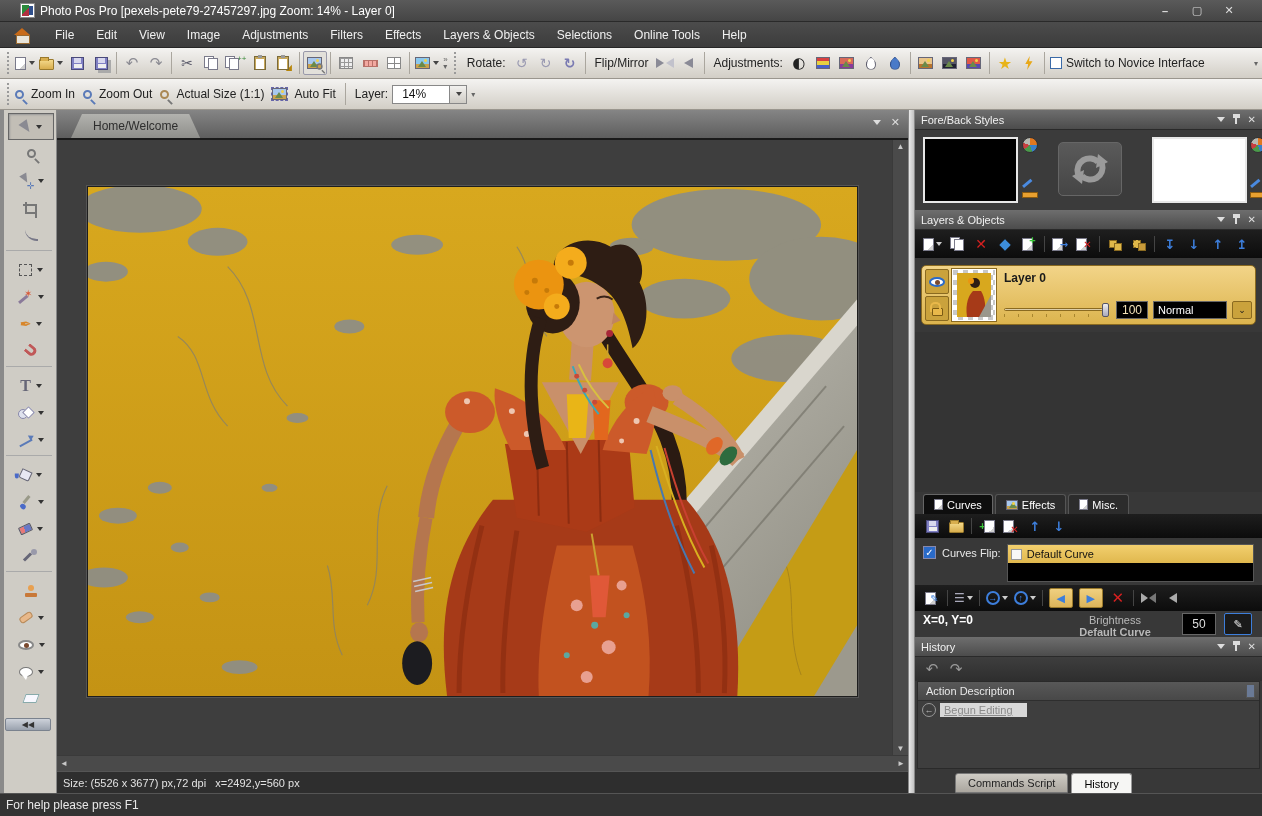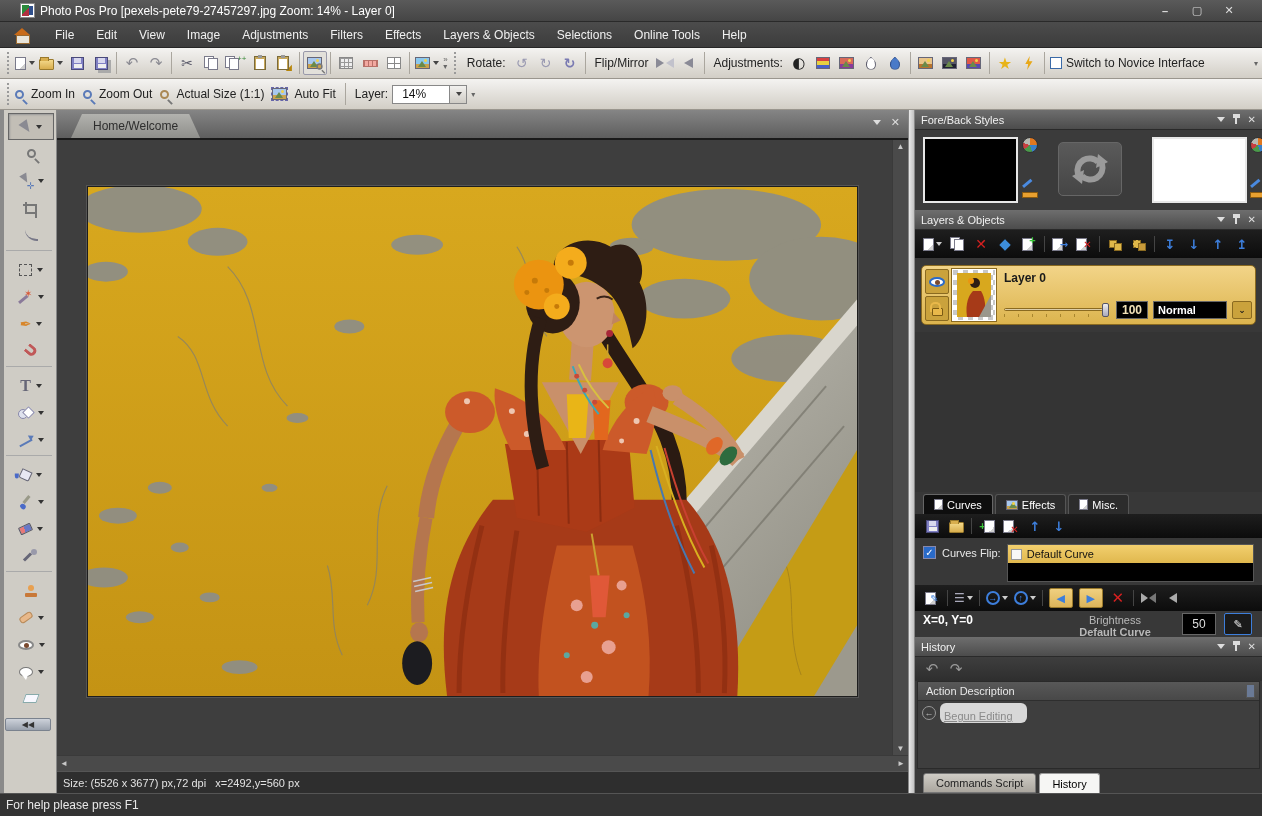--- a/index.html
+++ b/index.html
@@ -137,43 +137,43 @@
   .fbico{position:absolute;width:18px;height:18px;display:flex;align-items:center;justify-content:center;}
   .blackbar{background:linear-gradient(#1e1e1e,#0c0c0c);display:flex;align-items:center;gap:6px;padding:0 8px;}
   .pbtn{display:flex;align-items:center;justify-content:center;min-width:18px;height:20px;}
   .vsep{width:1px;height:16px;background:#444;}
   .layerrow{margin:7px 6px;height:60px;background:linear-gradient(#f2d488,#dcb44e);border:1px solid #8a6a20;border-radius:5px;display:flex;align-items:center;padding:3px;}
   .lbtncol{display:flex;flex-direction:column;gap:2px;margin-right:3px;}
   .lbtn{width:24px;height:25px;background:#caa23c;border:1px solid #8a6a20;border-radius:2px;display:flex;align-items:center;justify-content:center;}
   .thumb{width:44px;height:52px;background:repeating-conic-gradient(#fff 0 25%,#c8c8c8 0 50%);background-size:10px 10px;border:1px solid #fff;outline:1px solid #8a6a20;margin-right:8px;display:flex;align-items:center;justify-content:center;}
   .lright{flex:1;display:flex;flex-direction:column;justify-content:space-between;height:100%;padding:2px 0;}
   .lname{font-weight:bold;color:#1a1a1a;font-size:12px;}
-  .lctl{display:flex;align-items:center;gap:5px;font-weight:bold;}
+  .lctl{display:flex;align-items:center;gap:5px;}
   .slider{flex:1;height:14px;position:relative;}
   .slider .track{position:absolute;left:0;right:8px;top:5px;height:3px;background:linear-gradient(#fff,#b89a50);border:1px solid #8a6a20;border-radius:2px;}
   .slider .sthumb{position:absolute;right:2px;top:0;width:7px;height:14px;background:linear-gradient(#eee,#aab);border:1px solid #556;border-radius:2px;}
   .slider .ticks{position:absolute;left:0;right:10px;top:11px;height:3px;background:repeating-linear-gradient(90deg,#a8862e 0 1px,transparent 1px 14px);}
   .valbox{width:32px;height:18px;background:#000;color:#f2e2b8;border:1px solid #666;display:flex;align-items:center;justify-content:center;font-size:12px;}
   .blend{width:74px;height:18px;background:#000;color:#fff;border:1px solid #666;display:flex;align-items:center;padding-left:4px;font-size:11px;}
   .ddbtn{width:20px;height:18px;background:#caa23c;border:1px solid #8a6a20;border-radius:2px;display:flex;align-items:center;justify-content:center;color:#1a1a1a;font-size:9px;}
   .curvetabs{display:flex;align-items:flex-end;height:22px;background:#383838;padding-left:8px;gap:2px;}
   .ctab{height:20px;display:flex;align-items:center;gap:4px;padding:0 10px;font-size:11px;color:#fff;border:1px solid #555;border-bottom:none;border-radius:3px 3px 0 0;background:#2c2c2c;}
   .ctab.active{background:#0e0e0e;border-color:#666;}
   .listrow{height:47px;display:flex;align-items:flex-start;padding:6px 8px 0;gap:6px;background:#383838;}
   .listbox{flex:1;height:38px;background:#000;border:1px solid #555;overflow:hidden;}
   .litem{height:18px;background:linear-gradient(#f2cf6e,#e0b84e);color:#111;display:flex;align-items:center;gap:5px;padding:0 3px;font-size:11px;}
   .cinfo{height:26px;display:flex;align-items:flex-start;padding:2px 8px 0;background:#383838;color:#fff;overflow:hidden;position:relative;}
   .histlist{flex:1;background:#3e3e3e;border:1px solid #2a2a2a;margin:0 2px;position:relative;overflow:hidden;}
   .histcolhead{height:19px;background:linear-gradient(#585858,#484848);border-bottom:1px solid #2e2e2e;display:flex;align-items:center;padding:0 8px;color:#e8e8e8;}
   .histitem{display:flex;align-items:center;gap:4px;padding:2px 4px;}
-  .histsel{background:#d8d8d8;color:#8a8a8a;text-decoration:underline;padding:7px 14px 1px 4px;border-radius:6px;}
+  .histsel{background:#d8d8d8;color:#8a8a8a;text-decoration:underline;padding:1px 14px 1px 4px;}
   .circbtn{width:14px;height:14px;border-radius:50%;border:1.5px solid #999;color:#bbb;font-size:9px;display:flex;align-items:center;justify-content:center;}
   .histtabs{height:24px;display:flex;align-items:flex-end;gap:3px;padding-left:8px;background:#383838;}
   .htab{height:20px;display:flex;align-items:center;padding:0 12px;font-size:11px;border-radius:3px 3px 0 0;}
-  .htab.inactive{background:linear-gradient(#cfccc5,#aaa69e);color:#222;border:1px solid #777;}
+  .htab.inactive{background:linear-gradient(#cfccc5,#aaa69e);color:#222;border:1px solid #777;margin-left:32px;}
   .htab.active{background:#f6f6f4;color:#000;border:1px solid #999;border-bottom:none;}
   .helpbar{height:23px;background:#333;border-top:1px solid #555;color:#e8e8e8;font-size:12px;display:flex;align-items:center;padding-left:6px;}
   .bluearrow{color:#3d7edb;font-weight:bold;font-size:13px;font-family:"DejaVu Sans",sans-serif;}
   .redx{color:#d82020;font-weight:bold;font-size:14px;}
   .hlbtn{background:linear-gradient(#f0d080,#dcb45a);border:1px solid #9a7a2c;border-radius:2px;}
   .sq{width:8px;height:8px;background:#e0b84a;border:1px solid #8a6a20;display:inline-block;}
   .ytri{width:0;height:0;border-top:5px solid transparent;border-bottom:5px solid transparent;display:inline-block;}
 </style>
 </head>
 <body>

